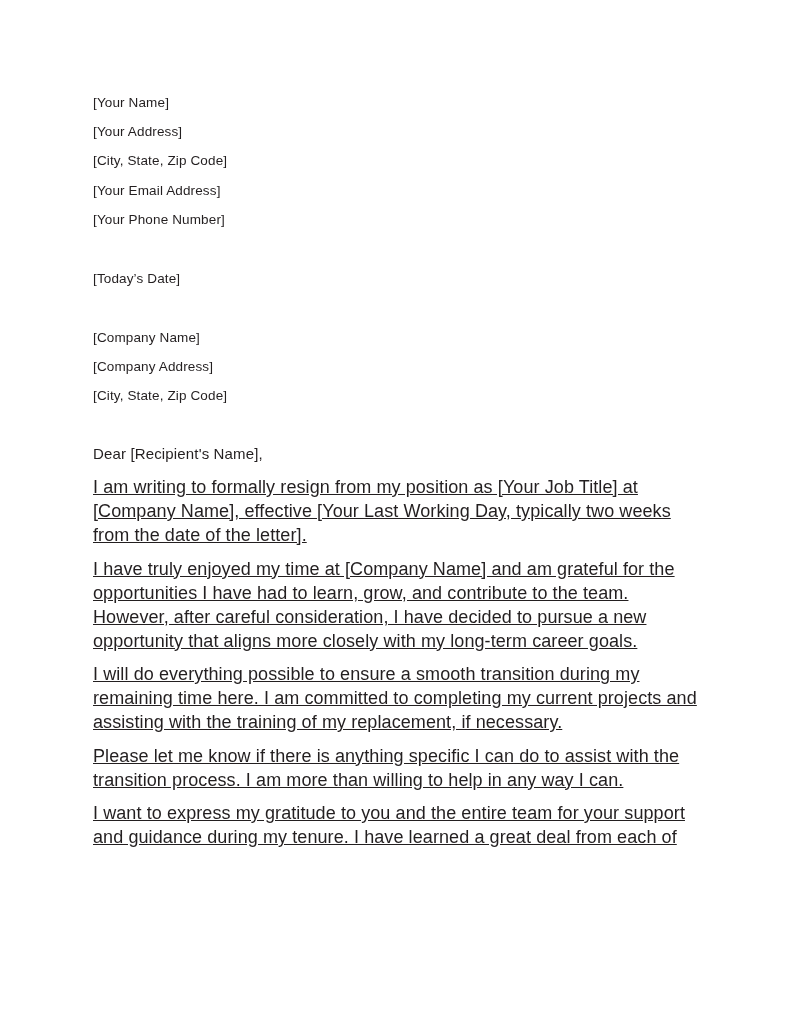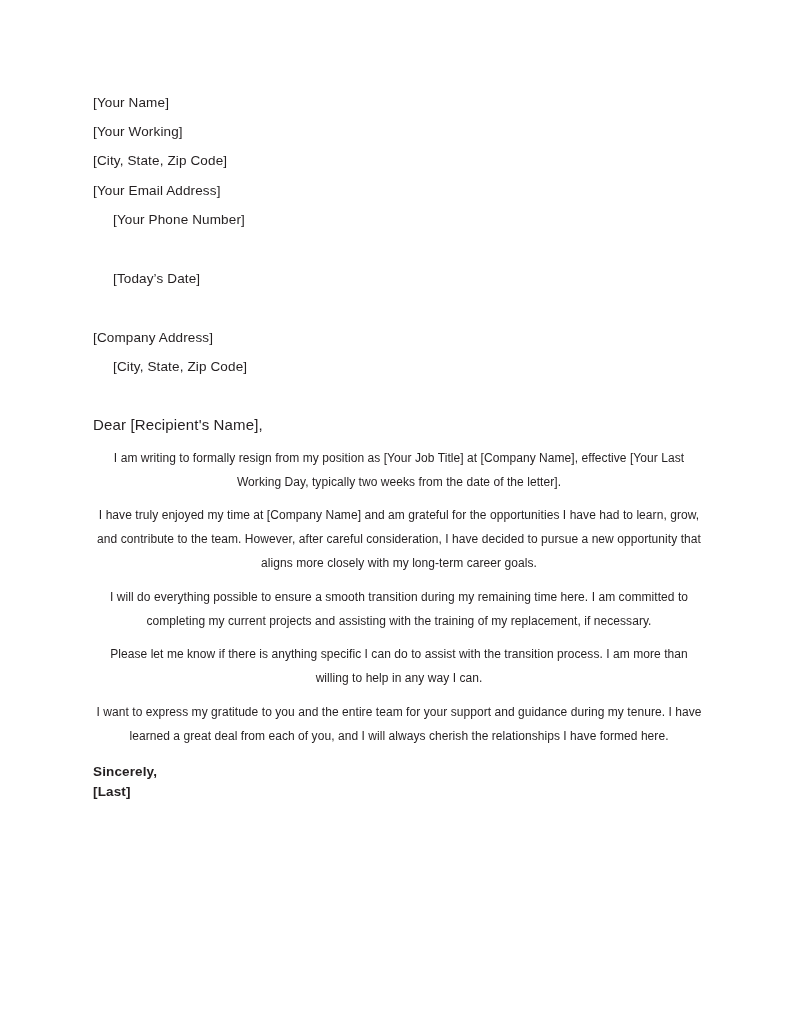--- a/index.html
+++ b/index.html
@@ -34,39 +34,39 @@
   }
   .addr-line {
     font-size: 13.5px;
     line-height: 17px;
     margin: 0 0 12.2px 0;
     letter-spacing: 0.01em;
     white-space: nowrap;
   }
   .addr-line:last-child {
     margin-bottom: 0;
-    margin-left: 20px;
   }
   
   .gap-date   { height: 42px; }
   .gap-recip  { height: 42px; }
   .gap-salut  { height: 41px; }
   
   .salutation {
     font-size: 15px;
     line-height: 17px;
     margin: 0 0 13px 0;
     letter-spacing: 0.01em;
   }
   .body-para {
-    font-size: 12px;
+    font-size: 18px;
     line-height: 24px;
     margin: 0 0 9.5px 0;
     letter-spacing: 0.005em;
-    text-align: center;
+    text-align: left;
+    text-decoration: underline;
   }
   .closing {
     font-size: 13.5px;
     line-height: 20px;
     margin: 14px 0 0 0;
     letter-spacing: 0.01em;
     font-weight: bold;
   }
   .closing-line {
     display: block;
@@ -74,35 +74,36 @@
   }
 </style>
 </head>
 <body>
 
 <div class="page">
   <div class="letter">
 
     <div class="addr-block">
       <p class="addr-line">[Your Name]</p>
-      <p class="addr-line">[Your Working]</p>
+      <p class="addr-line">[Your Address]</p>
       <p class="addr-line">[City, State, Zip Code]</p>
       <p class="addr-line">[Your Email Address]</p>
       <p class="addr-line">[Your Phone Number]</p>
     </div>
 
     <div class="gap-date"></div>
 
     <div class="addr-block">
       <p class="addr-line">[Today’s Date]</p>
     </div>
 
     <div class="gap-recip"></div>
 
     <div class="addr-block">
+      <p class="addr-line">[Company Name]</p>
       <p class="addr-line">[Company Address]</p>
       <p class="addr-line">[City, State, Zip Code]</p>
     </div>
 
     <div class="gap-salut"></div>
 
     <p class="salutation">Dear [Recipient's Name],</p>
 
     <p class="body-para">I am writing to formally resign from my position as [Your Job Title] at [Company Name], effective [Your Last Working Day, typically two weeks from the date of the letter].</p>
     <p class="body-para">I have truly enjoyed my time at [Company Name] and am grateful for the opportunities I have had to learn, grow, and contribute to the team. However, after careful consideration, I have decided to pursue a new opportunity that aligns more closely with my long-term career goals.</p>

